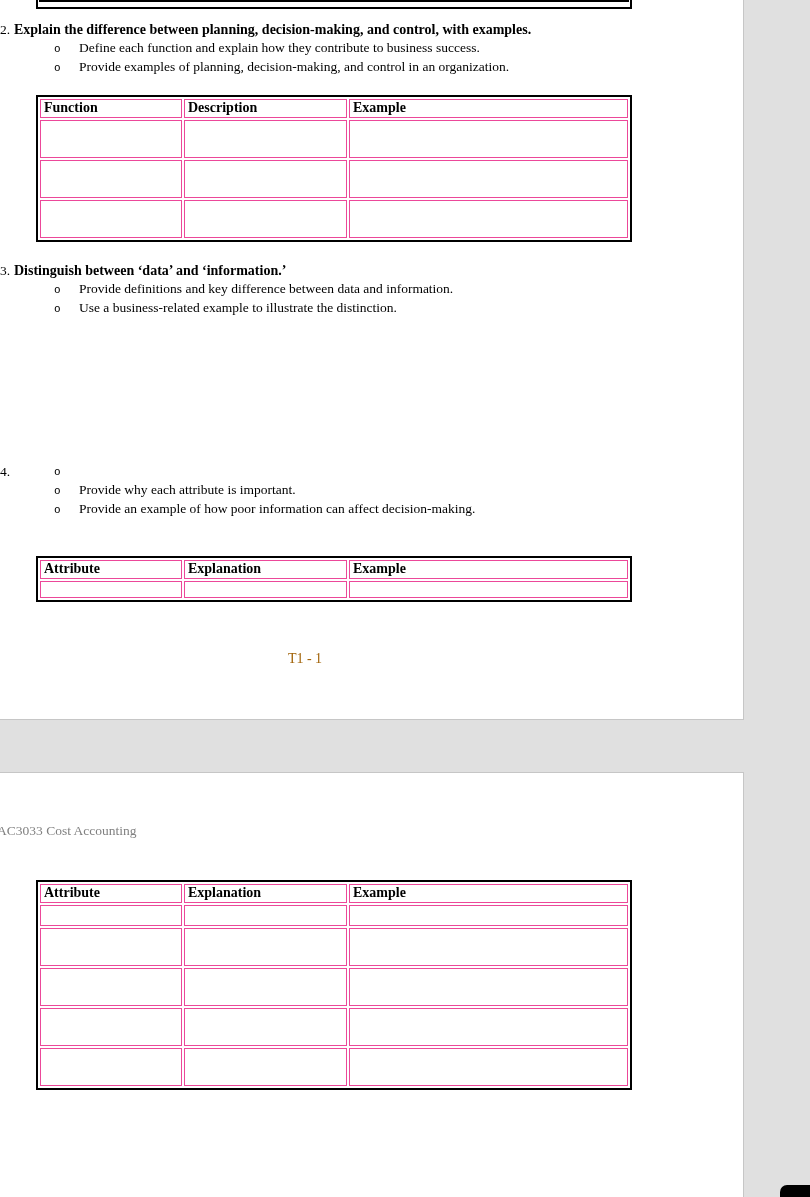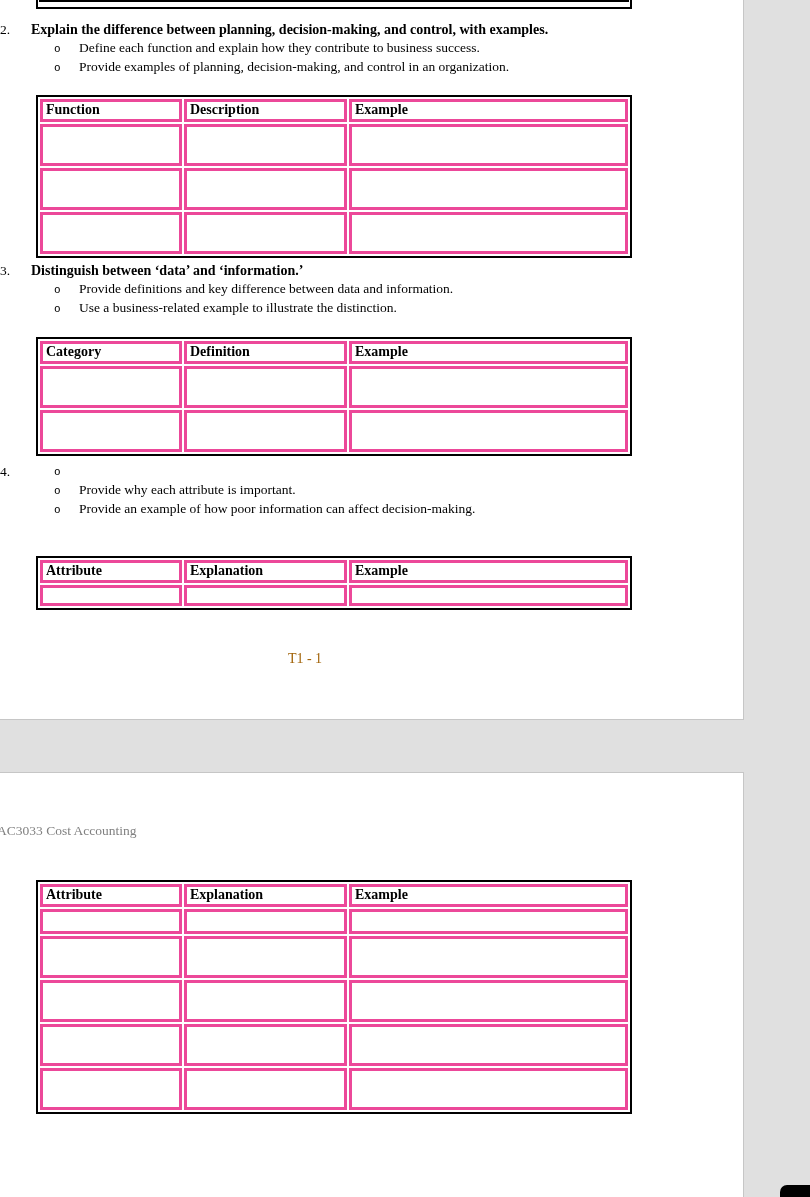--- a/index.html
+++ b/index.html
@@ -22,39 +22,39 @@
     border-left:2px solid #000;border-right:2px solid #000;border-bottom:2px solid #000;
   }
   .top-strip .cells-line{height:2px;background:#000;margin:0 1px;}
 
   .qblock{position:absolute;left:0;width:660px;}
   .qnum{
     position:absolute;left:0;top:0;
     font-size:13.5px;line-height:18px;
   }
   .qtitle{
-    margin-left:31px;font-weight:bold;font-size:14px;line-height:18px;
+    margin-left:14px;font-weight:bold;font-size:14px;line-height:18px;
   }
   .bullet{
     padding-left:54px;font-size:13.5px;line-height:18px;
     display:flex;align-items:baseline;
   }
   .marker{
     display:inline-block;width:25px;flex:0 0 25px;
     font-family:"DejaVu Sans Mono", monospace;font-size:11px;
   }
 
   table.doc{
     position:absolute;left:36px;width:596px;
     border-collapse:separate;border-spacing:2px;
     border:2px solid #000;
     table-layout:fixed;
   }
   table.doc th, table.doc td{
-    border:3px solid #ec4899;padding:0 3px;vertical-align:top;
+    border:1px solid #ec4899;padding:0 3px;vertical-align:top;
     font-size:14px;text-align:left;
   }
   table.doc th{font-weight:bold;height:17px;}
   tr.r-tall td{height:36px;}
   tr.r-med  td{height:19px;}
   tr.r-short td{height:15px;}
 
   .footer-line{
     position:absolute;left:0;top:651px;width:610px;text-align:center;
     color:#a16207;font-size:14px;
@@ -136,44 +136,20 @@
       <div class="bullet">
         <span class="marker">o</span>
         <span>Provide definitions and key difference between data and information.</span>
       </div>
       <div class="bullet">
         <span class="marker">o</span>
         <span>Use a business-related example to illustrate the distinction.</span>
       </div>
     </div>
 
-    <table class="doc t2">
-      <colgroup>
-          <col style="width:142px">
-          <col style="width:163px">
-          <col>
-        </colgroup>
-      <tbody>
-          <tr>
-        <th>Category</th>
-        <th>Definition</th>
-        <th>Example</th>
-      </tr>
-      <tr class="r-tall">
-        <td></td>
-            <td></td>
-            <td></td>
-      </tr>
-      <tr class="r-tall">
-        <td></td>
-            <td></td>
-            <td></td>
-      </tr>
-    </tbody>
-      </table>
 
     <div class="qblock q4">
       <span class="qnum">4.</span>
       <div class="bullet">
         <span class="marker">o</span>
       </div>
       <div class="bullet">
         <span class="marker">o</span>
         <span>Provide why each attribute is important.</span>
       </div>

